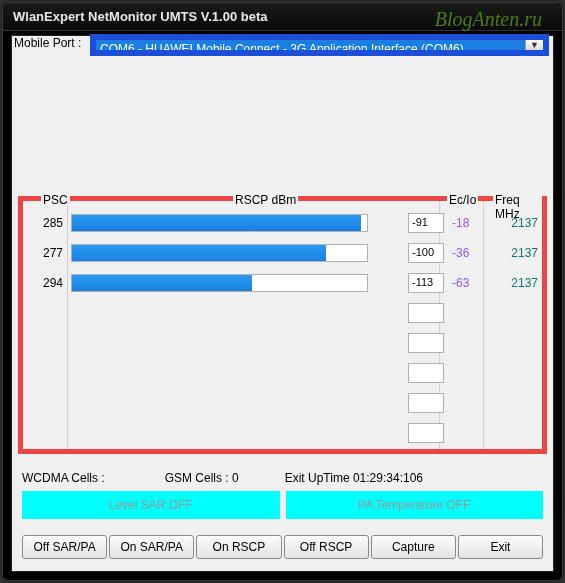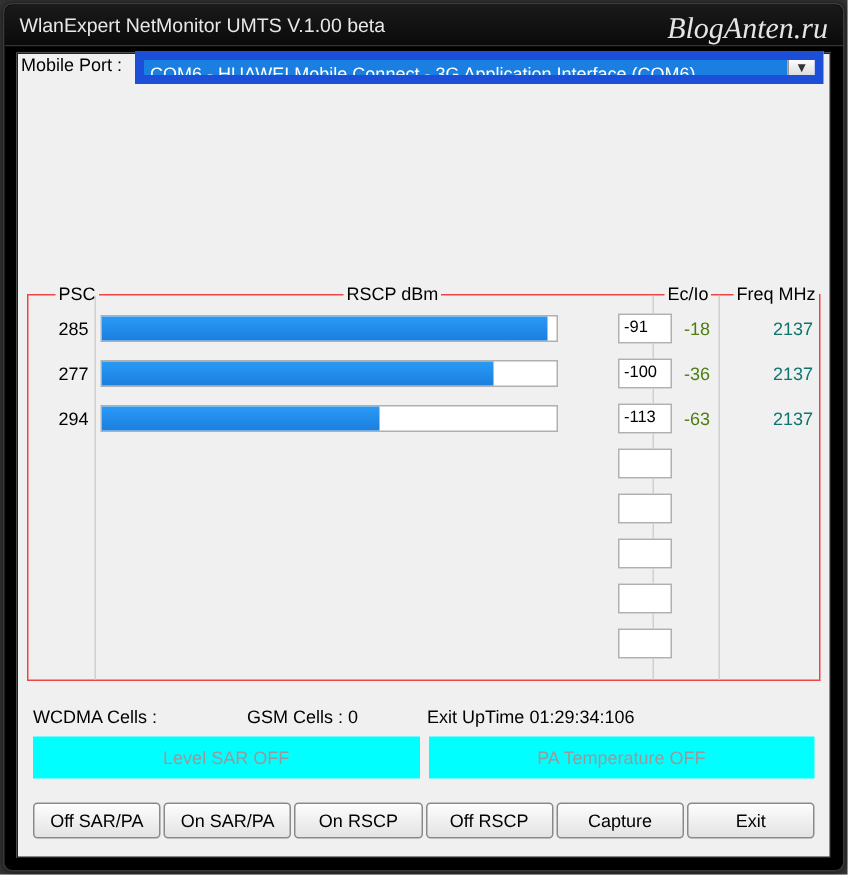--- a/index.html
+++ b/index.html
@@ -9,31 +9,32 @@
     border: 1px solid #3a3a3a; border-radius: 6px;
     box-shadow: 0 0 4px rgba(0,0,0,.6);
     position: relative;
   }
   .titlebar {
     height: 28px; line-height: 28px; padding: 0 10px;
     color: #e8e8e8; font-size: 13px;
     background: linear-gradient(#1a1a1a,#0a0a0a);
     border-bottom: 1px solid #333;
     border-radius: 6px 6px 0 0;
+    font-weight: bold;
   }
   .watermark {
-    position: absolute; top: 2px; right: 10px; color: #e5e5e5;
+    position: absolute; top: 2px; right: 20px; color: #4d7c0f;
     font: italic 20px/28px "Georgia", serif;
   }
   .client {
     position: absolute; top: 32px; left: 8px; right: 8px; bottom: 8px;
     background: #f0f0f0; border: 1px solid #222;
   }
   .fieldset {
-    position: absolute; border: 1px solid #ef4444; padding: 4px 8px 20px 8px;
+    position: absolute; border: 5px solid #ef4444; padding: 4px 8px 20px 8px;
   }
   .port-group { top: 6px; left: 6px; right: 6px; height: 26px; border-top: none; padding-left: 17px; }
   .port-group .lbl {
     position: absolute; left: 2px; top: 0; font-size: 12px; color: #000;
   }
   .port-select {
     position: absolute; left: 78px; top: -2px; right: 4px; height: 22px;
     border: 6px solid #1d4ed8; background: #fff; display: flex;
   }
   .port-select .val {
@@ -64,21 +65,21 @@
     background: #fff; position: relative;
   }
   .row .bar .fill {
     position: absolute; top: 0; bottom: 0; left: 0;
     background: linear-gradient(#2a9af6,#1a7fe0);
   }
   .row .val {
     width: 36px; height: 20px; border: 1px solid #b0b0b0;
     background: #fff; font-size: 11px; padding: 2px 3px; color:#000;margin-left:36px;
   }
-  .row .ecio { width: 40px; text-align: left; font-size: 12px; padding-left: 8px; color:#4d7c0f; }
+  .row .ecio { width: 40px; text-align: left; font-size: 12px; padding-left: 8px; color:#8b5cf6; }
   .row .freq { width: 54px; text-align: right; font-size: 12px; padding-left: 6px; color:#0f766e; }
 
   .status-row { position: absolute; left: 10px; right: 10px; top: 435px; font-size: 12px; color: #000; display: flex; }
   .status-row span { white-space: nowrap; }
   .status-row .gap1 { width: 60px; }
   .status-row .gap2 { width: 46px; }
 
   .cyan-row { position: absolute; left: 10px; right: 10px; top: 455px; height: 28px; display: flex; gap: 6px; }
   .cyan-btn {
     flex: 1; background: #00ffff; color: #999; font-size: 12px;

